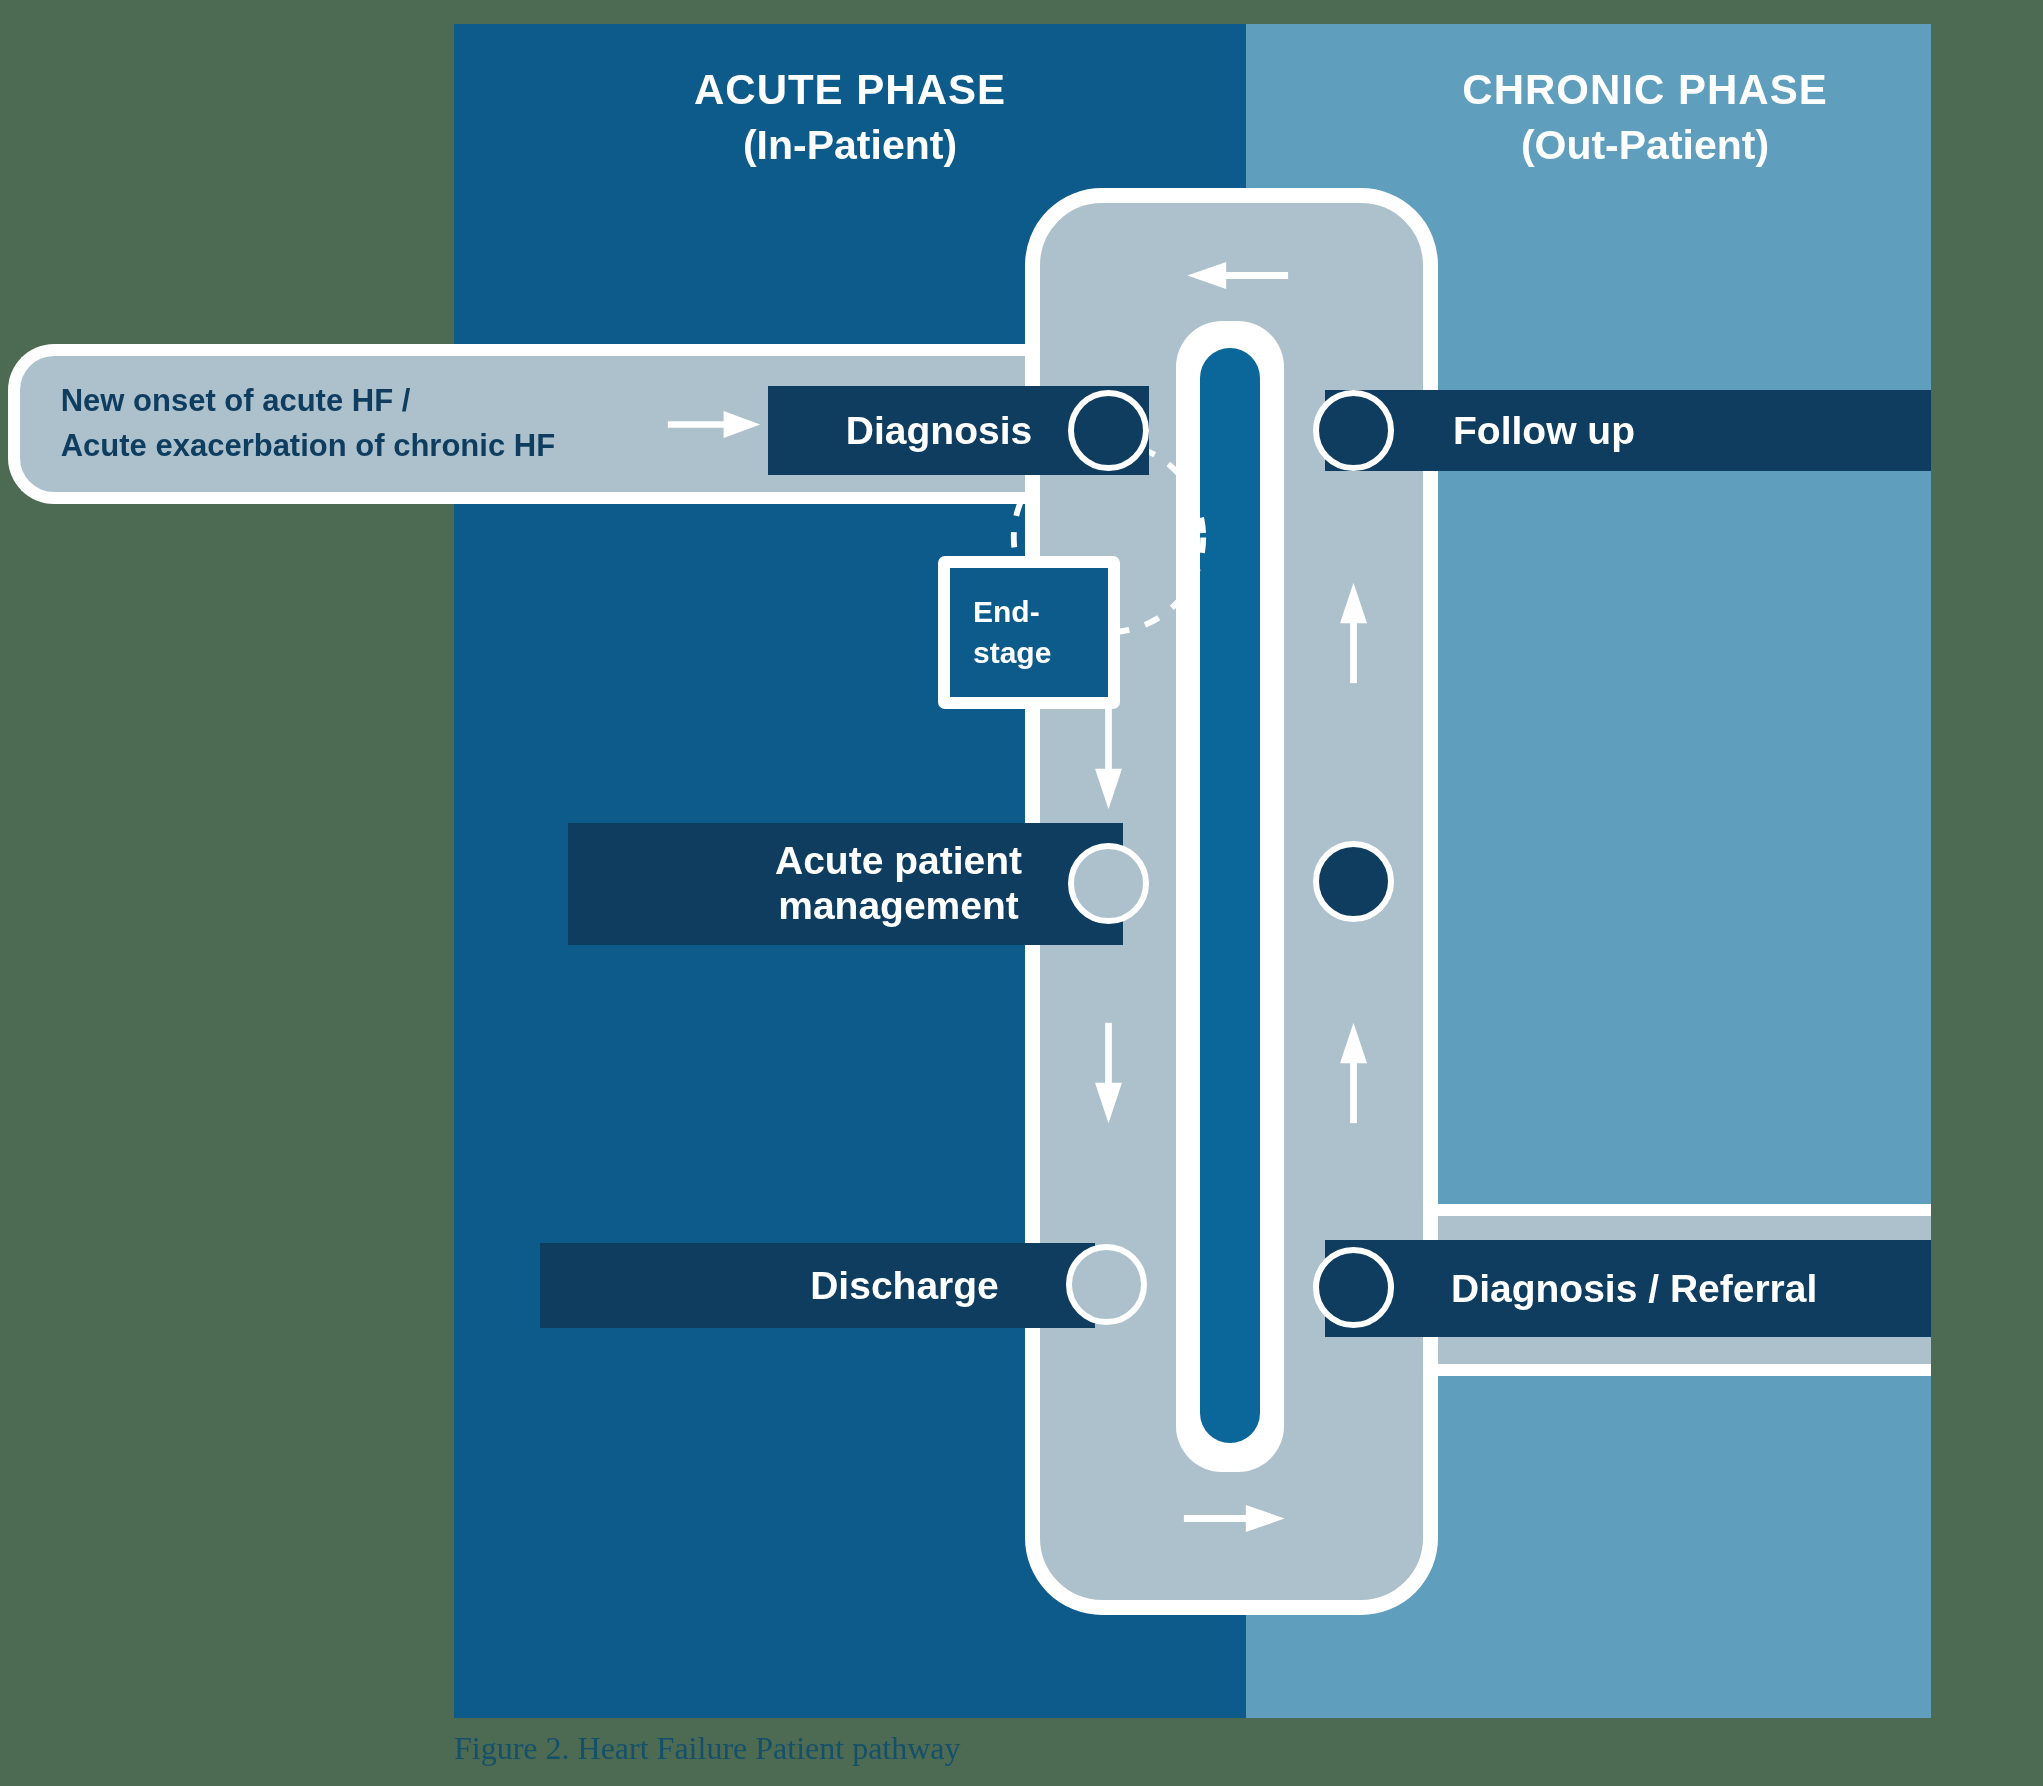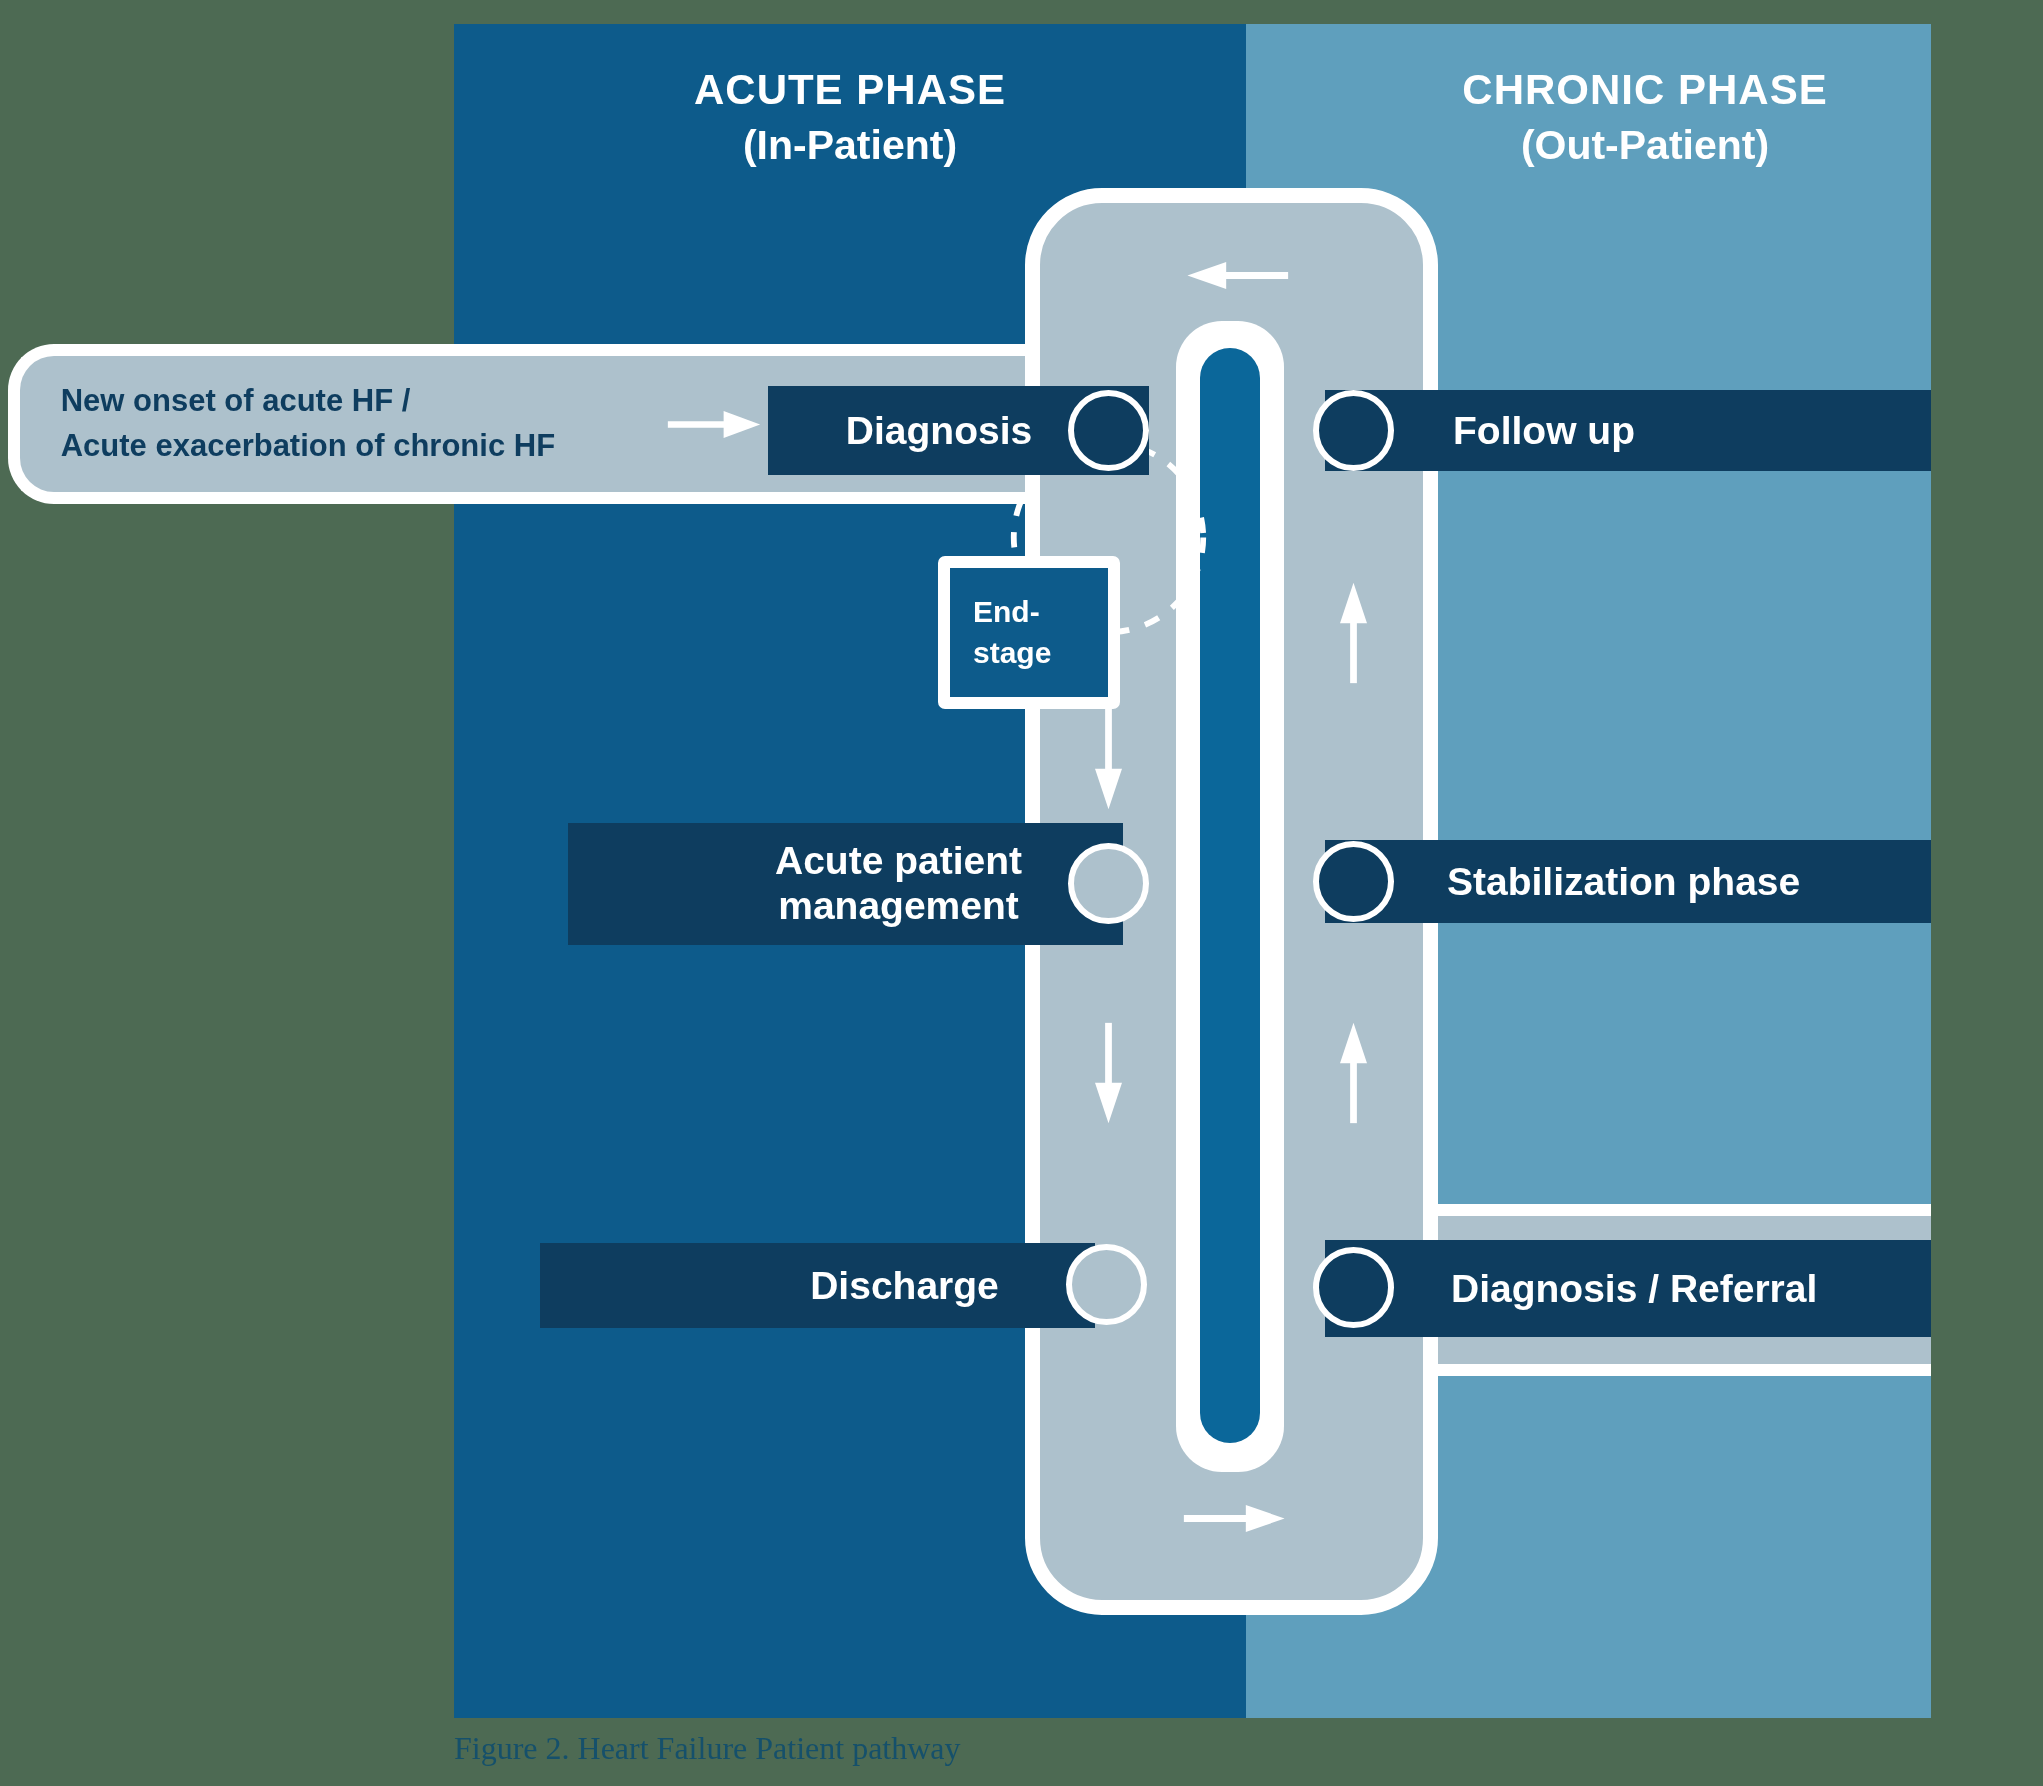--- a/index.html
+++ b/index.html
@@ -143,23 +143,20 @@
   </div>
   <div class="bar bar-followup">
     <span>Follow up</span>
   </div>
   <div class="bar bar-acute">
     <span>
       <span>Acute patient</span><br>
       <span>management</span>
     </span>
   </div>
-  <div class="bar bar-stabilization">
-    <span>Stabilization phase</span>
-  </div>
   <div class="bar bar-discharge">
     <span>Discharge</span>
   </div>
   <div class="bar bar-referral">
     <span>Diagnosis / Referral</span>
   </div>
 
   <div class="circle navy c-diagnosis"></div>
   <div class="circle navy c-followup"></div>
   <div class="circle gray c-acute"></div>

